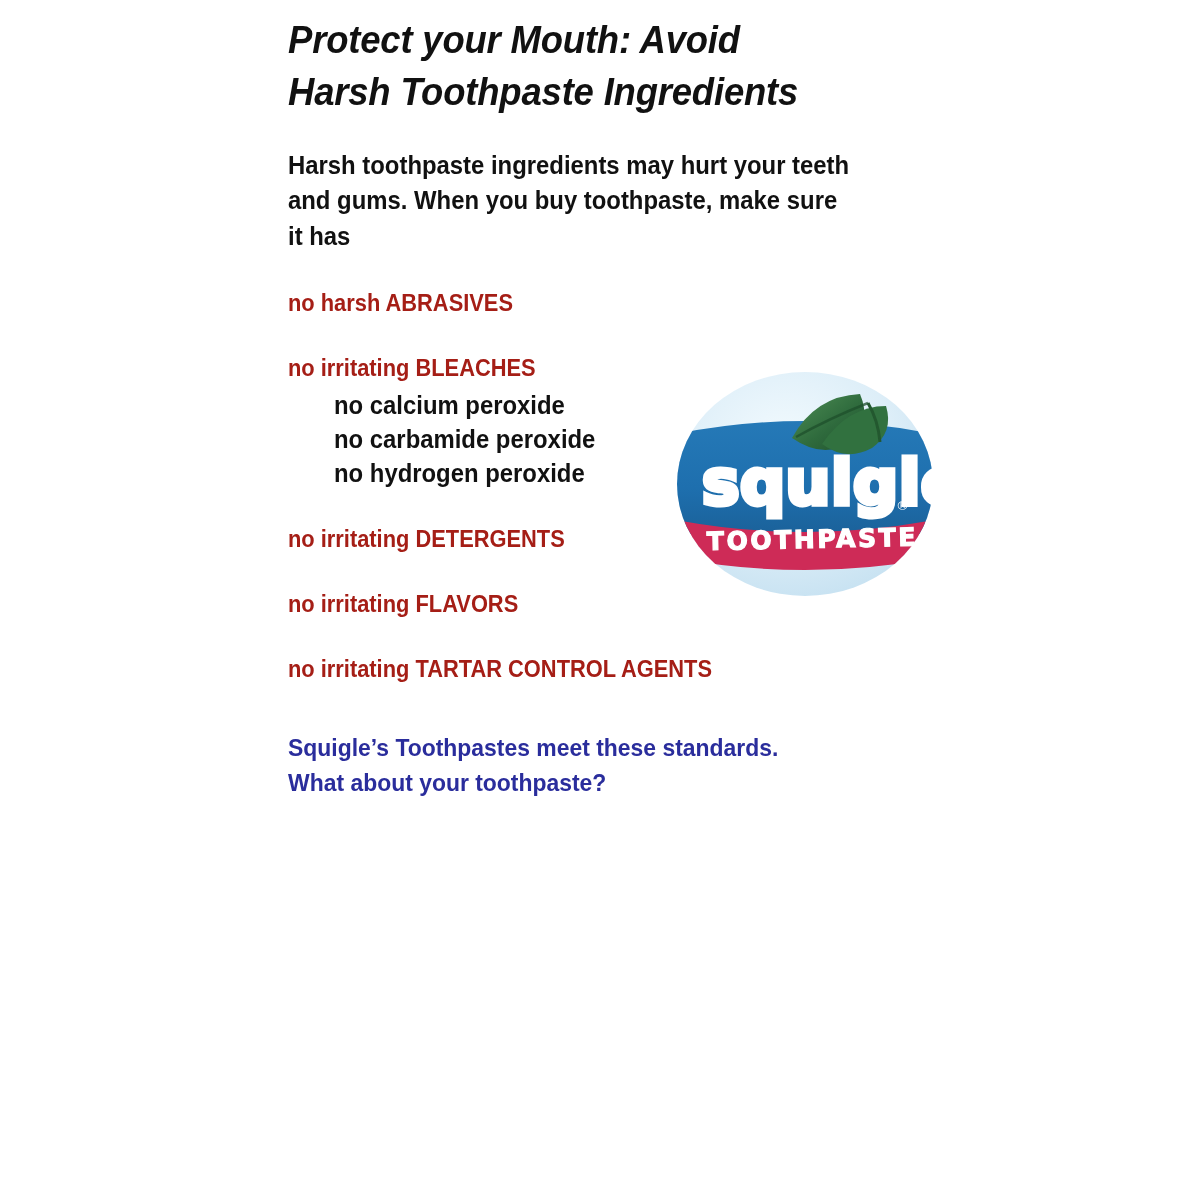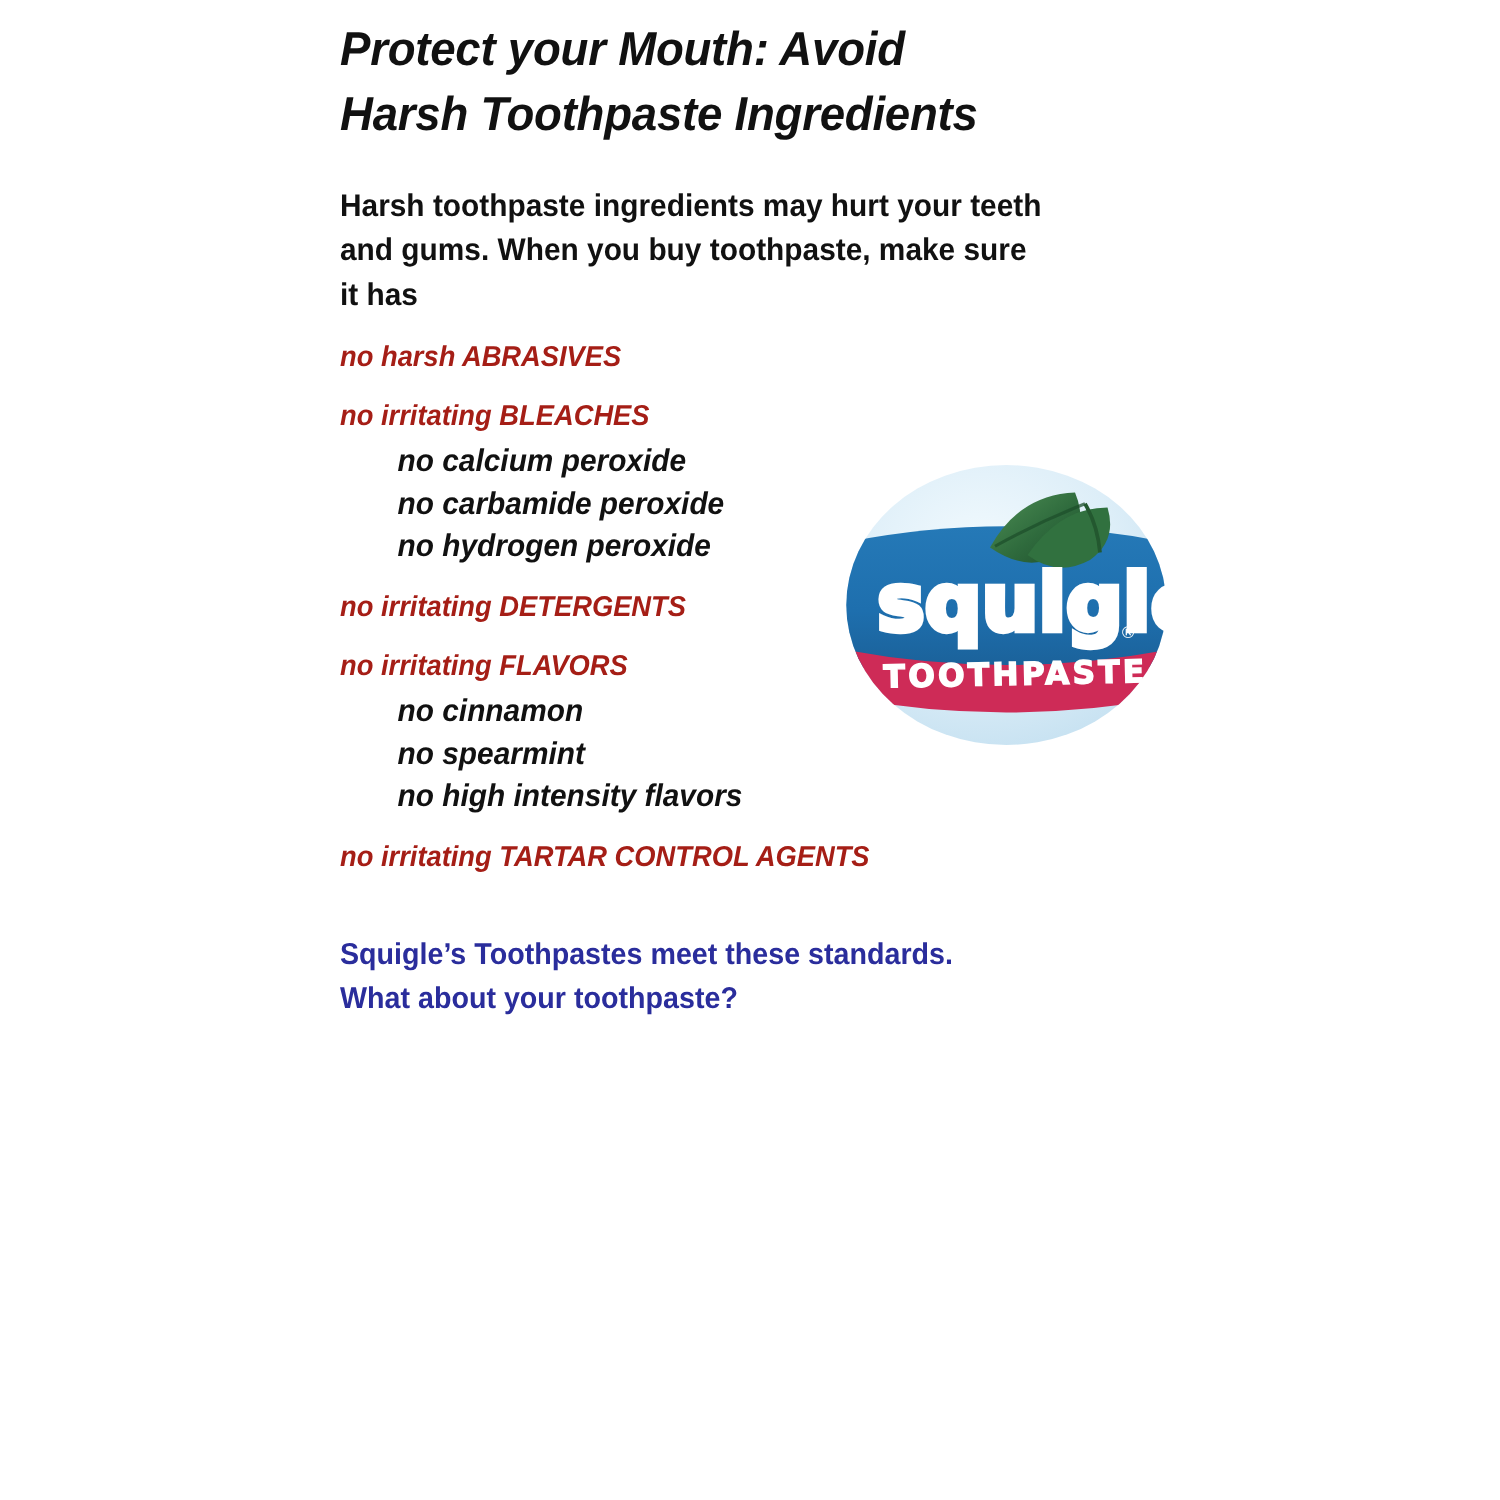--- a/index.html
+++ b/index.html
@@ -18,21 +18,21 @@
   #poster {
     position: absolute;
     left: 0; top: 0;
     width: 1200px;
     height: 1200px;
     background: #ffffff;
   }
 
   .content {
     position: absolute;
-    left: 272px;
+    left: 288px;
     top: 14px;
     width: 690px;
   }
 
   
   .title {
     font-weight: bold;
     font-style: italic;
     font-size: 38px;
     line-height: 1.38;
@@ -51,22 +51,21 @@
     font-size: 25px;
     line-height: 1.42;
     color: #111111;
     transform: scaleX(0.955);
     transform-origin: left top;
   }
   .intro-line { display: block; white-space: nowrap; }
 
   
   .section {
-    margin-top: 17px;
-    font-style: italic;
+    margin-top: 35px;
   }
   .section-head {
     font-weight: bold;
     font-size: 23px;
     line-height: 1.3;
     color: #A51E16;
     white-space: nowrap;
     transform: scaleX(0.95);
     transform-origin: left top;
   }
@@ -145,25 +144,20 @@
         <li>no hydrogen peroxide</li>
       </ul>
     </div>
 
     <div class="section">
       <div class="section-head">no irritating DETERGENTS</div>
     </div>
 
     <div class="section">
       <div class="section-head">no irritating FLAVORS</div>
-      <ul class="section-items">
-        <li>no cinnamon</li>
-        <li>no spearmint</li>
-        <li>no high intensity flavors</li>
-      </ul>
     </div>
 
     <div class="section">
       <div class="section-head">no irritating TARTAR CONTROL AGENTS</div>
     </div>
 
     <div class="footer">
       <span class="footer-line">Squigle’s Toothpastes meet these standards.</span>
       <span class="footer-line">What about your toothpaste?</span>
     </div>

